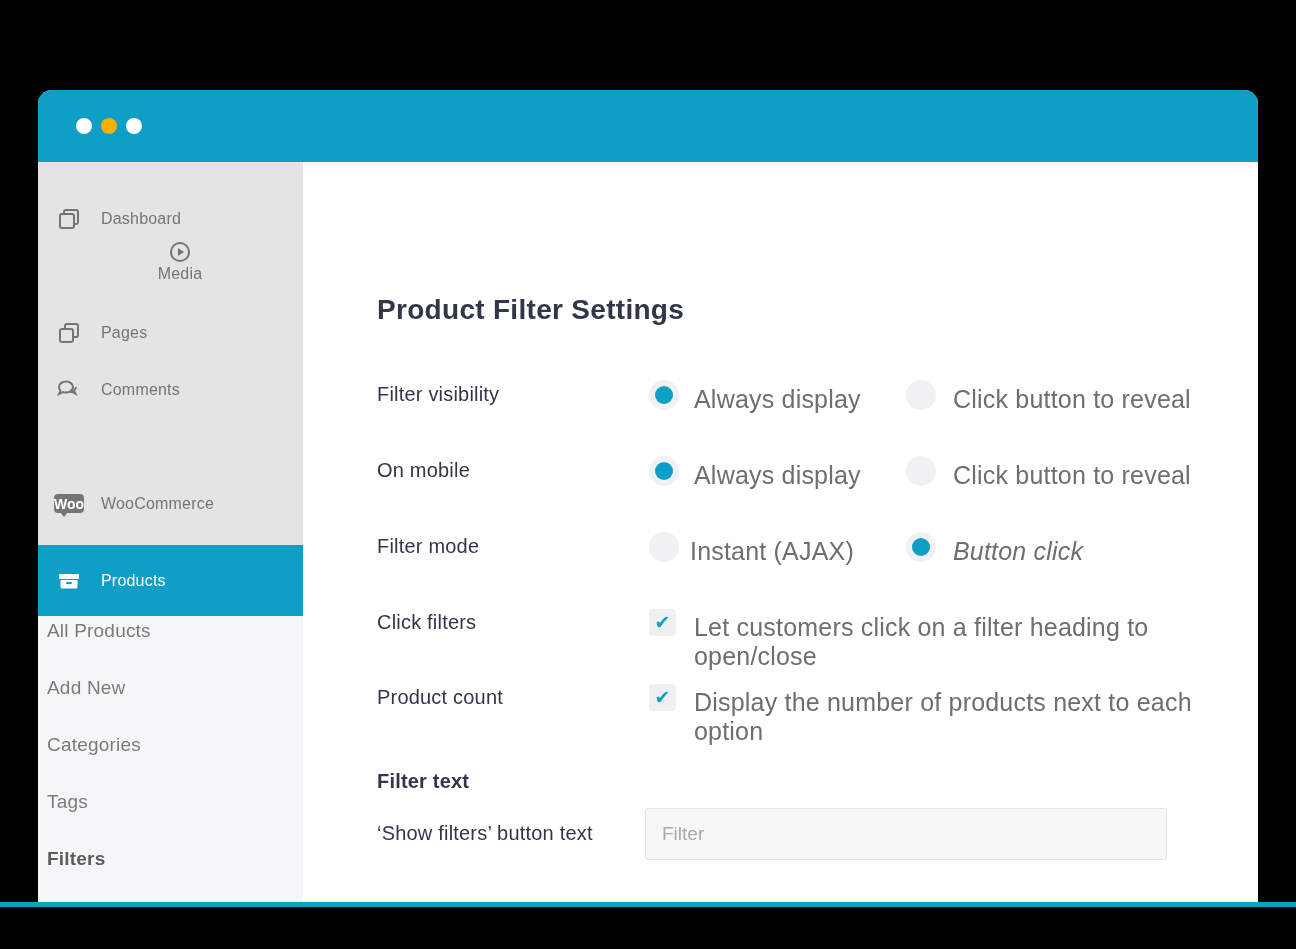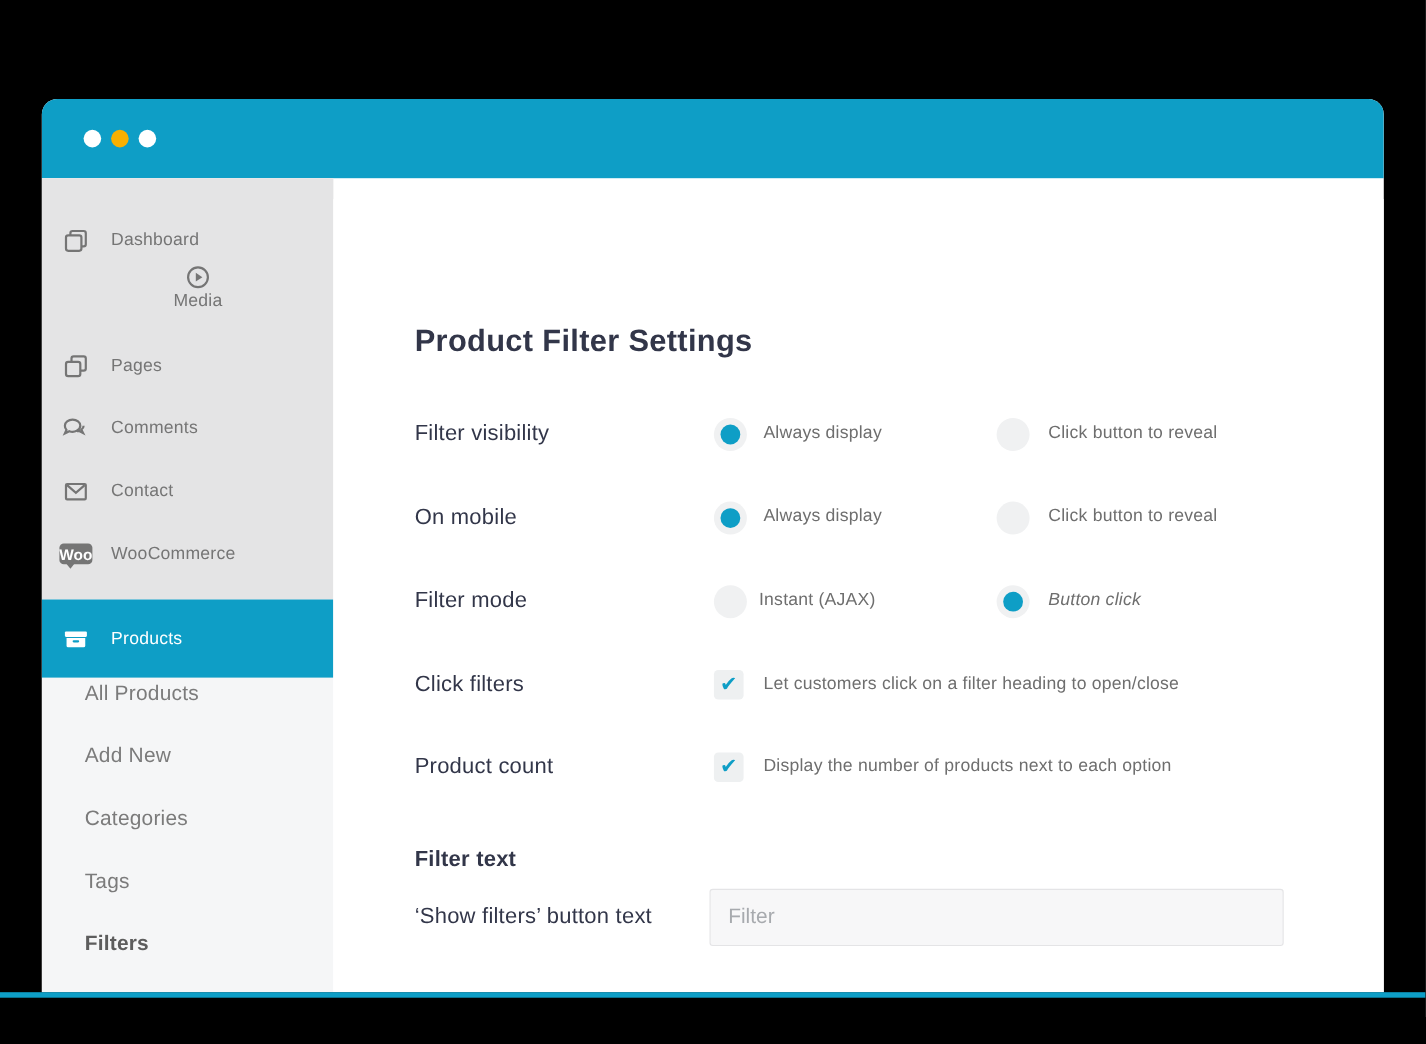--- a/index.html
+++ b/index.html
@@ -18,40 +18,40 @@
 
   
   .sidebar { position:absolute; left:0; top:72px; width:265px; bottom:0; background:#f5f6f7; }
   .sidebar-top-bg { position:absolute; left:0; top:0; width:100%; height:383px; background:#e4e4e5; }
   .side-item { position:absolute; left:0; width:100%; height:57px; display:flex; align-items:center; cursor:pointer; }
   .side-item .ic { width:26px; height:26px; margin-left:18px; display:flex; align-items:center; justify-content:center; color:#757575; }
   .side-item .lbl { margin-left:19px; font-size:16px; color:#757575; letter-spacing:.2px; }
   .side-item.active { background:#0e9ec6; height:71px; }
   .side-item.active .ic { color:#ffffff; }
   .side-item.active .lbl { color:#ffffff; font-weight:500; }
-  .sub-item { position:absolute; left:39px; height:30px; display:flex; align-items:center;
+  .sub-item { position:absolute; left:9px; height:30px; display:flex; align-items:center;
               font-size:19px; color:#7b7b7b; letter-spacing:.2px; cursor:pointer; }
   .sub-item.bold { font-weight:700; color:#5d5d5d; }
 
   .woo-badge { position:relative; width:30px; height:19px; background:#757575; border-radius:4px;
                color:#fff; font-size:14px; font-weight:700; display:flex; align-items:center; justify-content:center; }
   .woo-badge:after { content:""; position:absolute; left:6px; bottom:-4px; border-left:4px solid transparent;
                      border-right:4px solid transparent; border-top:5px solid #757575; }
 
   
   .main { position:absolute; left:265px; top:72px; right:0; bottom:0; background:#fff;margin-top:19px; }
   .page-title { position:absolute; left:74px; top:113px; font-size:28px; font-weight:600;
                 color:#323649; letter-spacing:.3px; }
 
   .row-label { position:absolute; left:74px; font-size:20px; font-weight:500; color:#323649; letter-spacing:.2px; }
   .radio { position:absolute; width:30px; height:30px; border-radius:50%; background:#f0f1f2;
            display:flex; align-items:center; justify-content:center; cursor:pointer; }
   .radio .dotc { width:18px; height:18px; border-radius:50%; background:transparent; }
   .radio.sel .dotc { background:#0e9ec6; }
-  .opt-label { position:absolute; font-size:16px; color:#6e6e6e; letter-spacing:.2px; }
+  .opt-label { position:absolute; font-size:25px; color:#6e6e6e; letter-spacing:.2px; }
 
   .checkbox { position:absolute; width:27px; height:27px; border-radius:4px; background:#eef0f1;
               display:flex; align-items:center; justify-content:center; cursor:pointer; }
   .checkbox .chk { color:#0e9ec6; font-size:19px; font-weight:700; line-height:1; }
 
   .section-heading { position:absolute; left:74px; font-size:20px; font-weight:700; color:#323649; letter-spacing:.2px; }
 
   .text-input { position:absolute; left:342px; width:522px; height:52px; background:#f7f7f8;
                 border:1px solid #e4e4e6; border-radius:3px; padding:0 16px; font-size:19px;
                 color:#4a4a4a; font-family:"Liberation Sans","DejaVu Sans",sans-serif; outline:none; }
@@ -110,29 +110,20 @@
       <div class="side-item" style="top:142px;">
         <span class="ic">
           <svg width="24" height="24" viewBox="0 0 24 24" fill="none" stroke="currentColor" stroke-width="2">
             <rect x="8" y="3" width="13" height="13" rx="2"></rect>
             <rect x="3" y="8" width="13" height="13" rx="2" fill="#e4e4e5"></rect>
           </svg>
         </span>
         <span class="lbl">Pages</span>
       </div>
 
-      <div class="side-item" style="top:256px;">
-        <span class="ic">
-          <svg width="24" height="24" viewBox="0 0 24 24" fill="none" stroke="currentColor" stroke-width="2">
-            <rect x="3" y="5" width="18" height="14" rx="1"></rect>
-            <path d="M4 6 L12 13 L20 6"></path>
-          </svg>
-        </span>
-        <span class="lbl">Contact</span>
-      </div>
 
       <div class="side-item" style="top:313px;">
         <span class="ic">
           <span class="woo-badge">Woo</span>
         </span>
         <span class="lbl">WooCommerce</span>
       </div>
 
       <div class="side-item active" style="top:383px;">
         <span class="ic">

